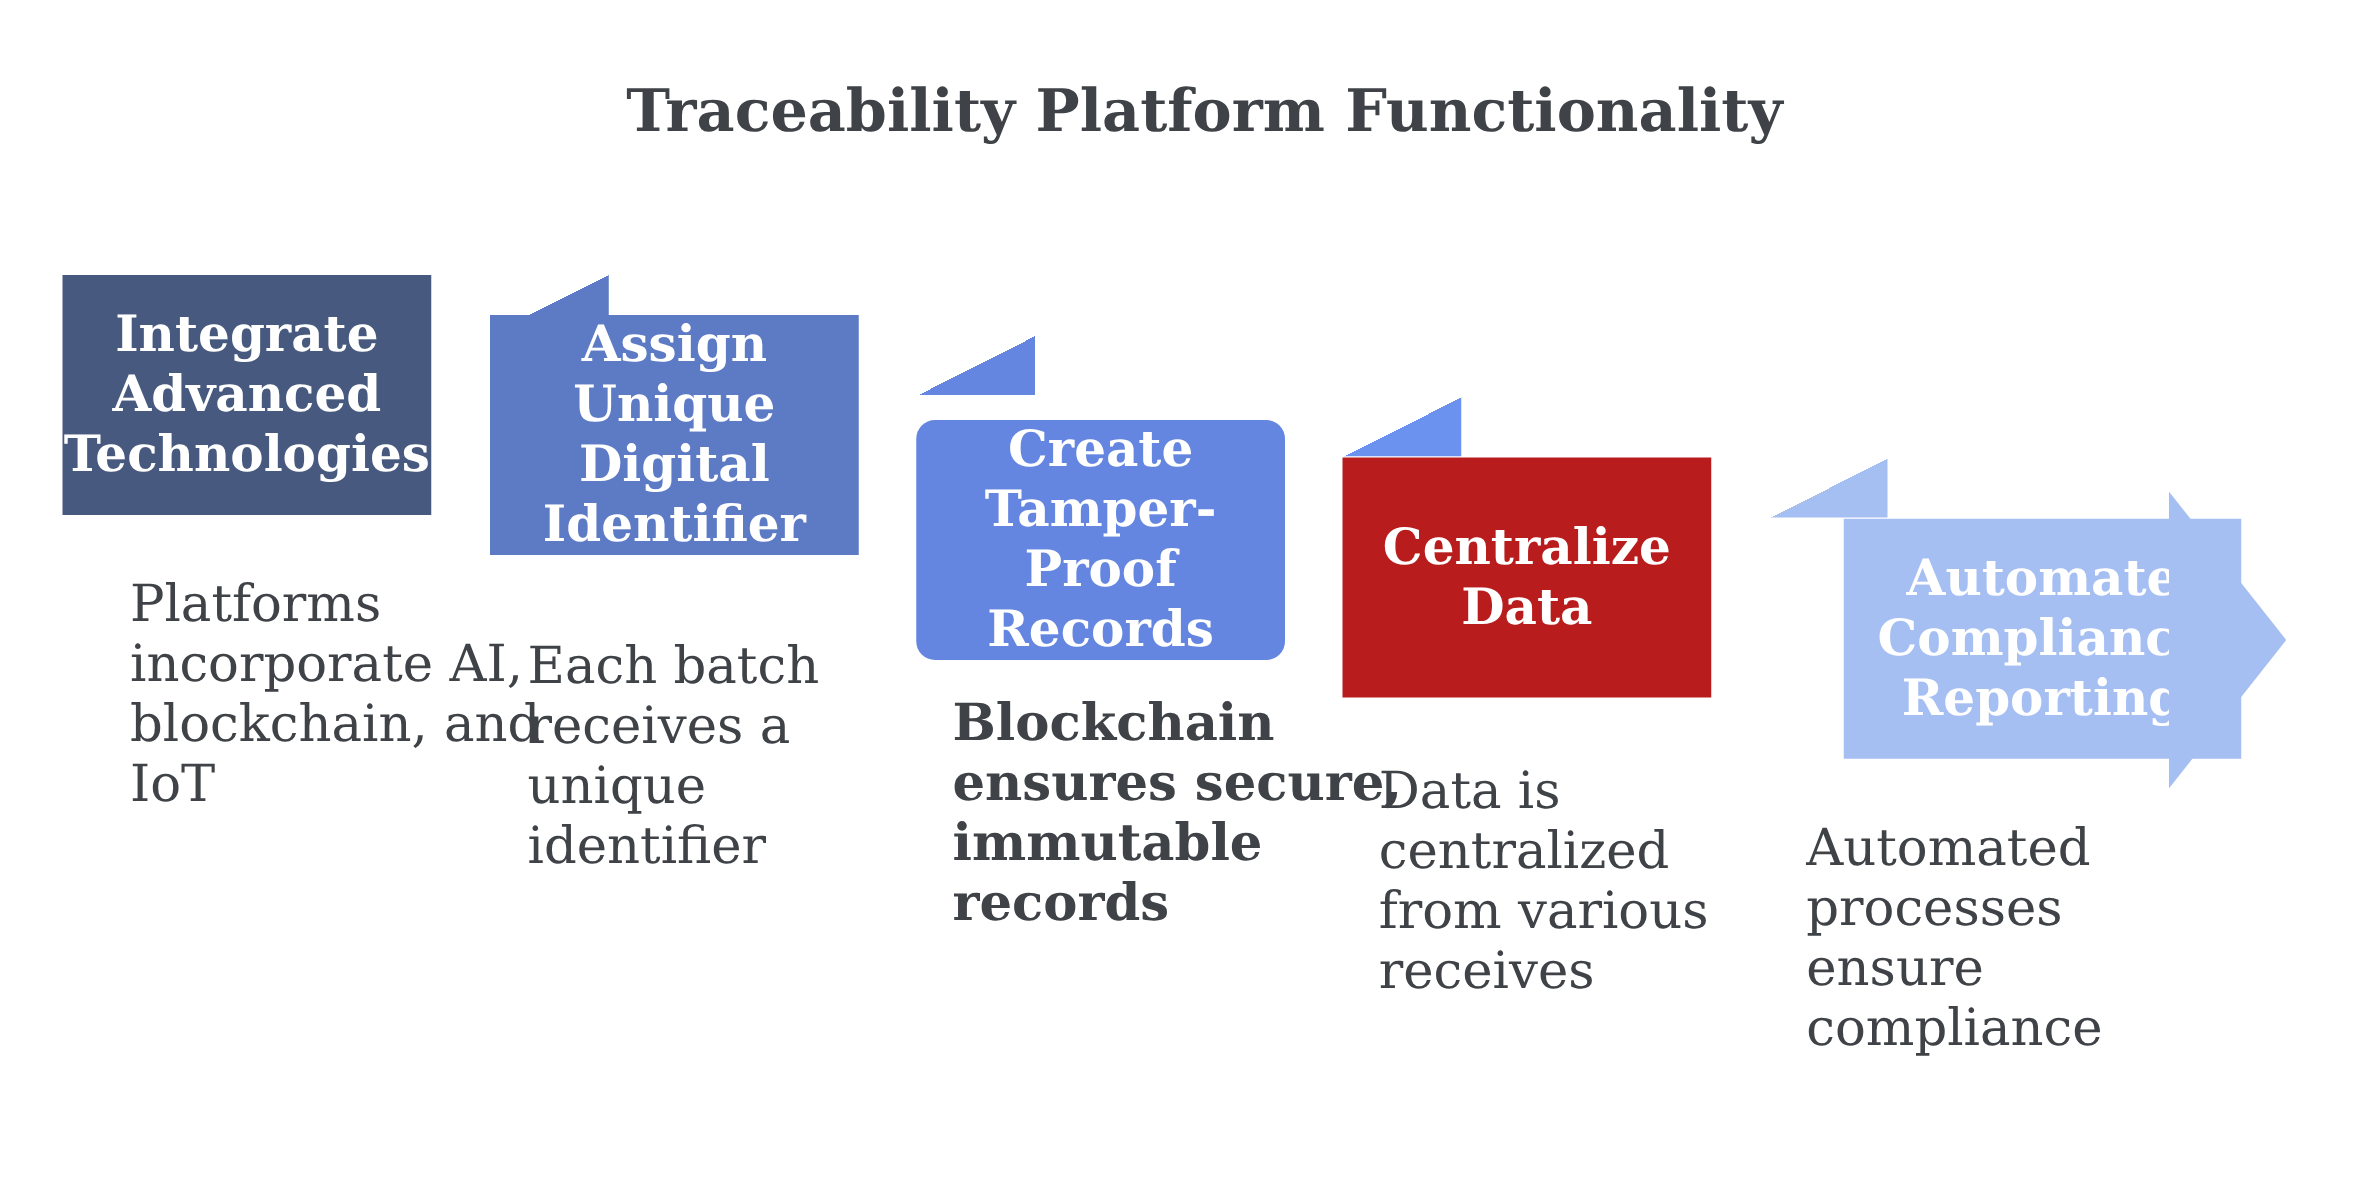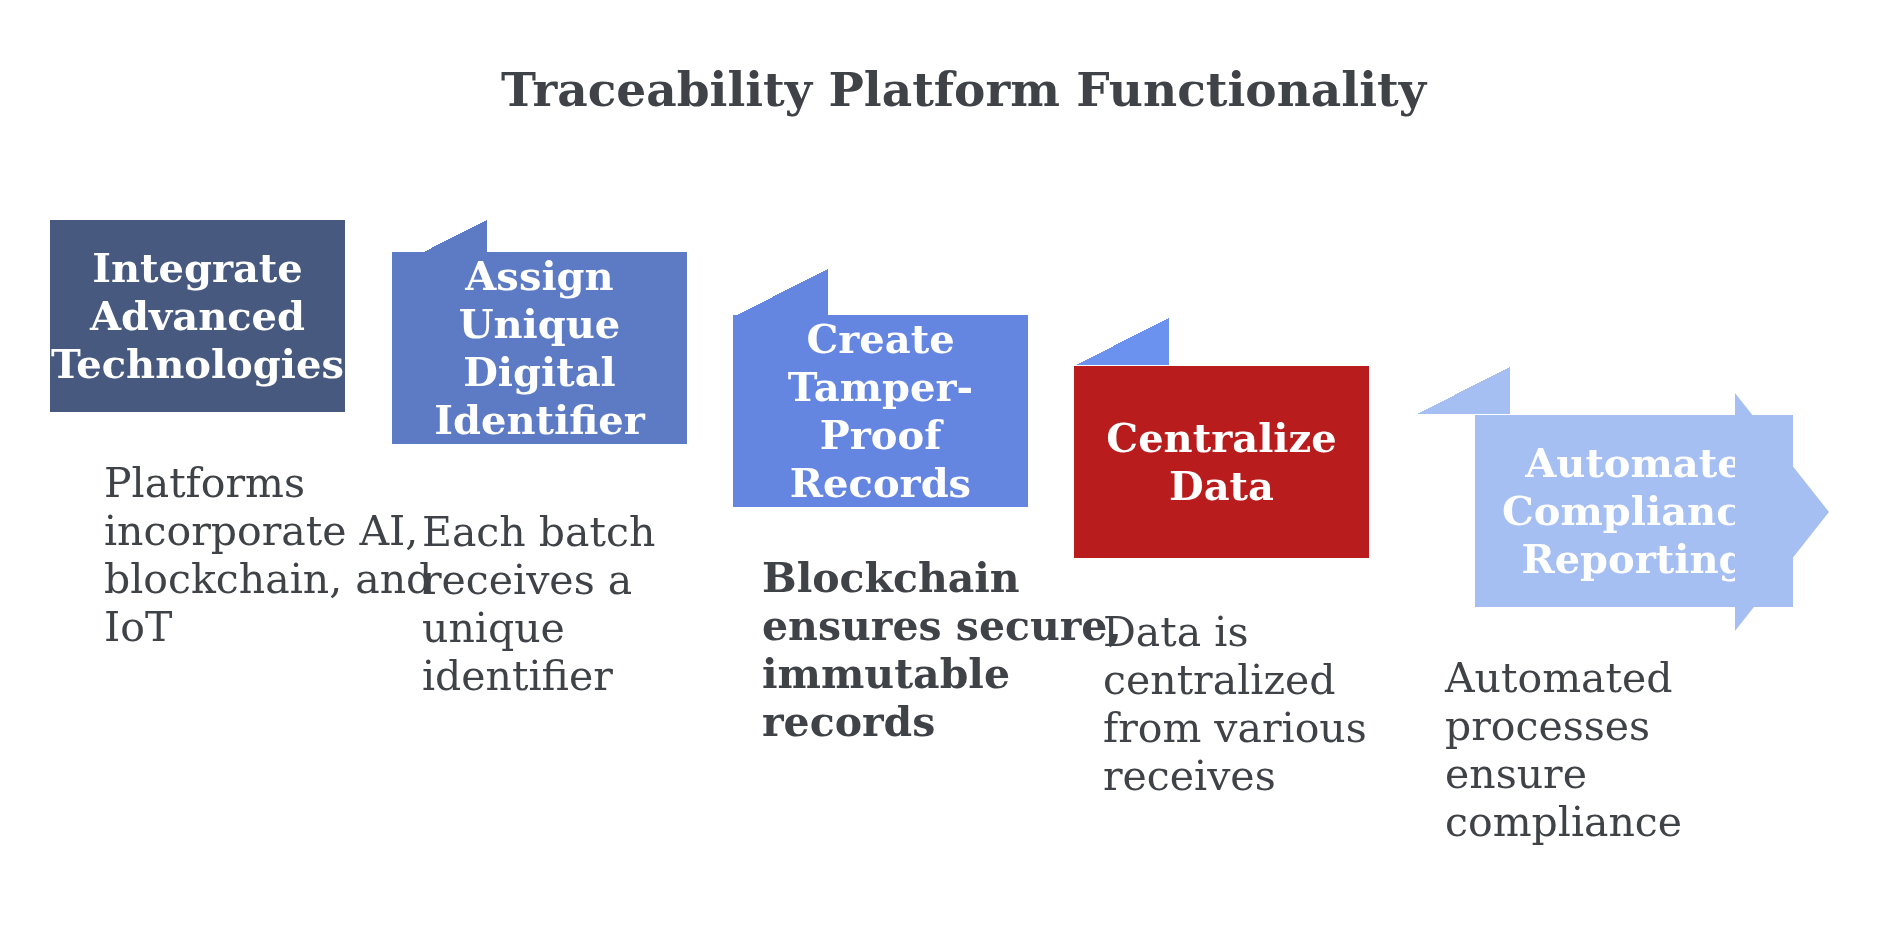--- a/index.html
+++ b/index.html
@@ -49,21 +49,21 @@
   .desc{
     position:absolute;
     font-size:41px;
     line-height:48px;
     color:#3f4347;
     white-space:pre-line;
   }
   
   .s0 .box{left:50px;  top:220px;}
   .s1 .box{left:392px; top:252px;}  .s1 .fold{left:392px;  top:219px;}
-  .s2 .box{left:733px; top:315px;}  .s2 .fold{left:733px;  top:268px;}
+  .s2 .box{left:733px; top:336px;border-radius:15px;}  .s2 .fold{left:733px;  top:268px;}
   .s3 .box{left:1074px;top:366px;}  .s3 .fold{left:1074px; top:317px;}
   .s4 .box{left:1475px;top:415px;width:318px;} .s4 .fold{left:1415px; top:366px;}
   .d0{left:82px;  top:459px;margin-left:22px;}
   .d1{left:422px; top:508px;}
   .d2{left:762px; top:554px;font-weight:bold;}
   .d3{left:1103px;top:608px;}
   .d4{left:1445px;top:654px;}
 </style>
 </head>
 <body>

